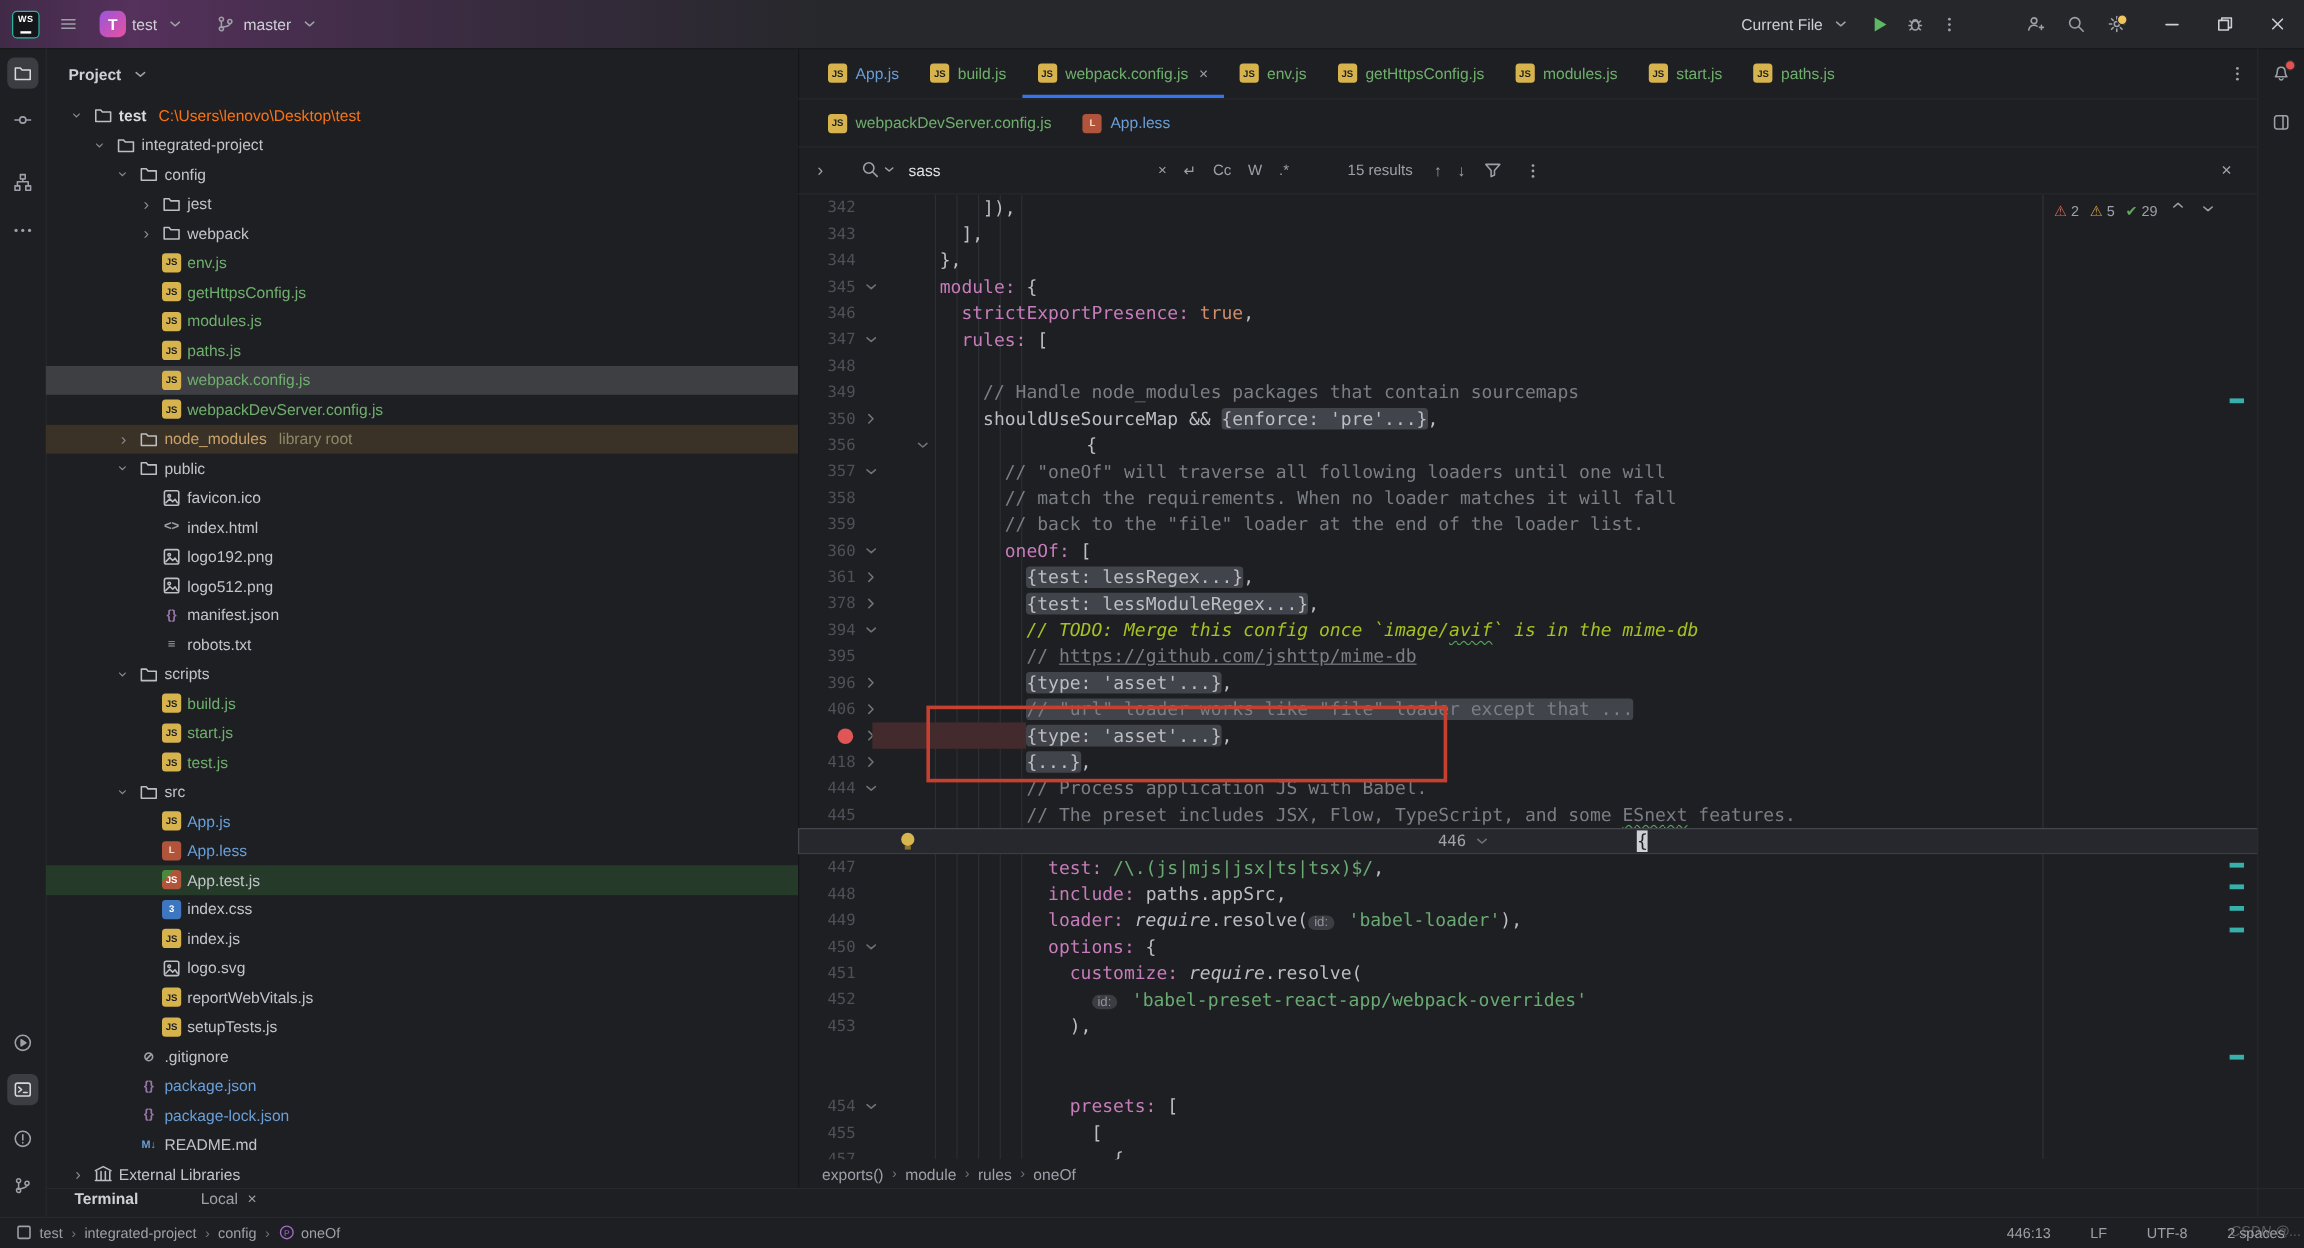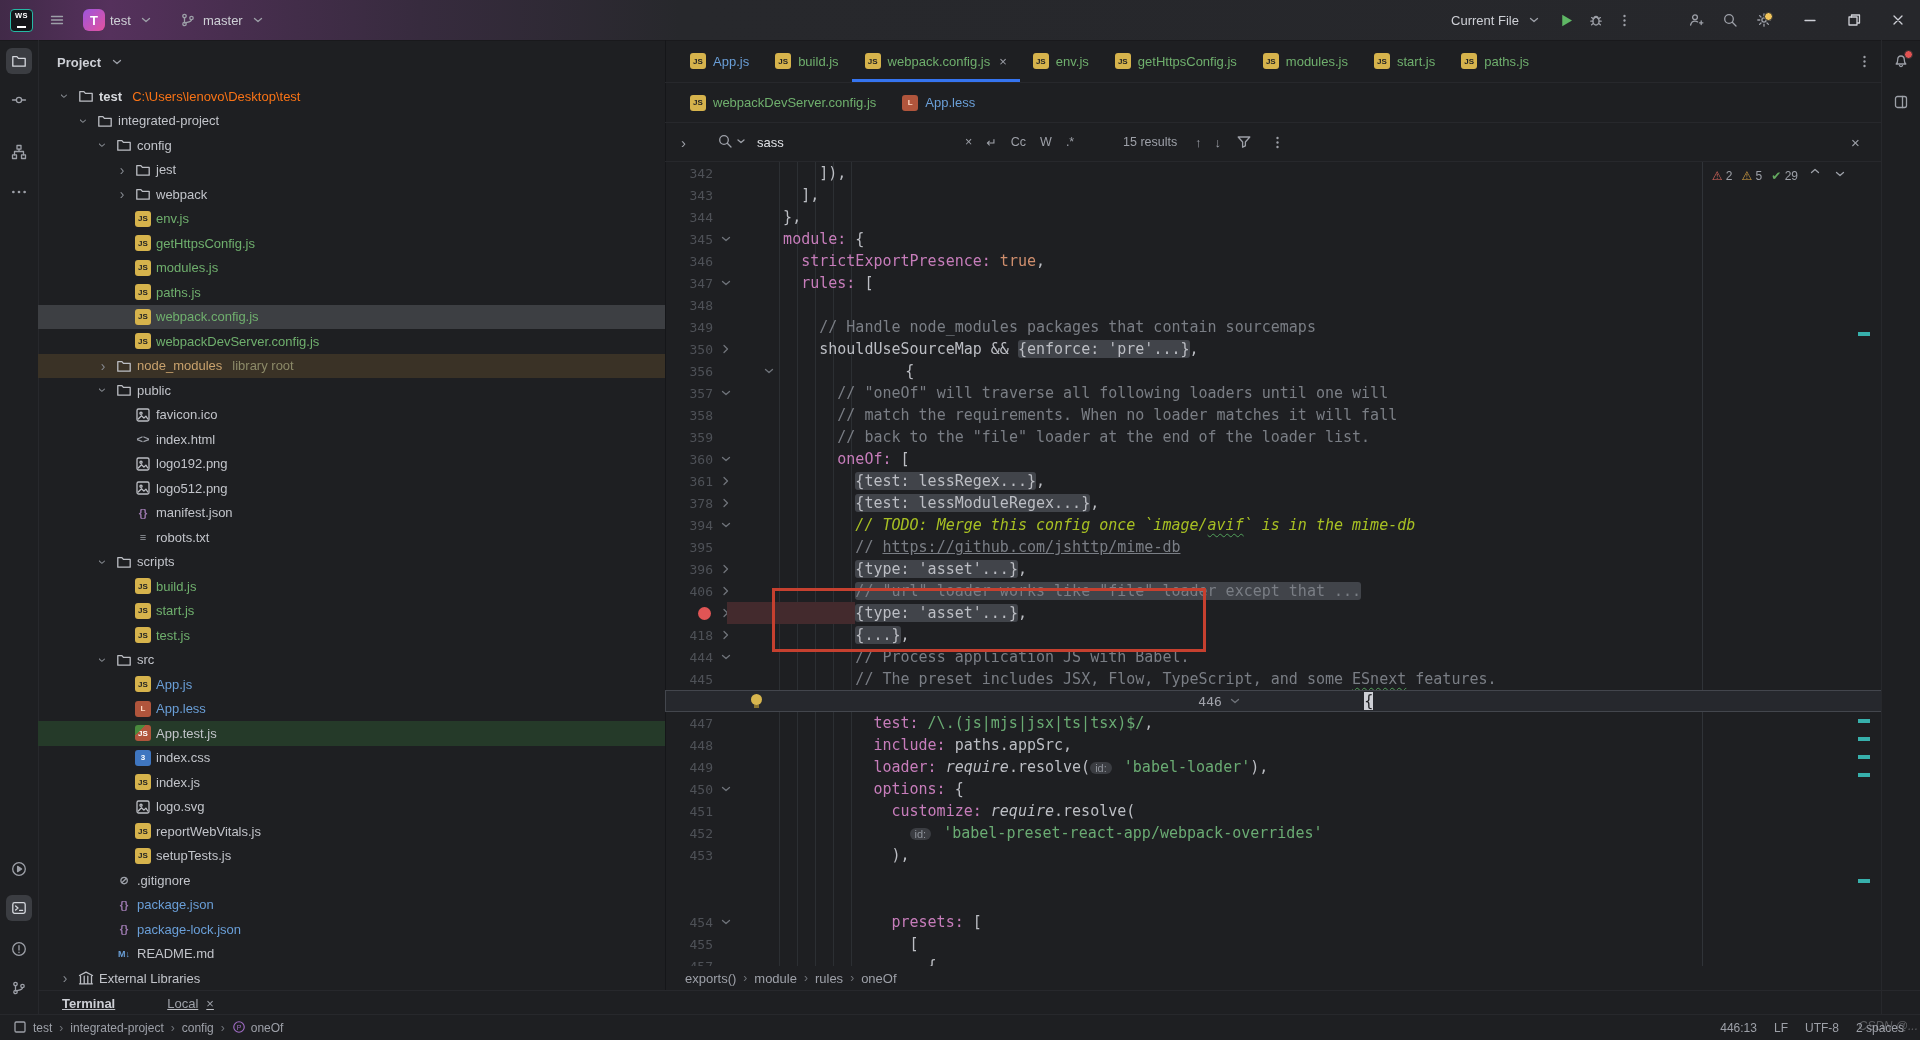--- a/index.html
+++ b/index.html
@@ -95,27 +95,27 @@
   .mguide{position:absolute;top:0;bottom:0;width:1px;background:#303338;}
   .red-box{position:absolute;left:107px;top:426px;width:428px;height:58px;border:3px solid #c6402f;z-index:20;}
   .insp{position:absolute;top:126px;right:34px;display:flex;gap:9px;align-items:center;font-size:12px;color:#9da0a8;z-index:5;}
   .insp .err{color:#e06a5d}.insp .warn{color:#d9a343}.insp .ok{color:#63a85f}
   .smark{position:absolute;width:12px;height:4px;background:#37b0ac;left:1193px;z-index:6;}
   .crumbs{position:absolute;left:0;bottom:0;height:24px;right:0;display:flex;align-items:center;gap:7px;
     padding-left:20px;color:#9da0a8;font-size:13px;}
   .crumb-sep{color:#6f7379;font-size:12px;}
   
   .terminal-row{position:absolute;left:38px;right:0;top:990px;height:24px;border-top:1px solid #27282c;
-    display:flex;align-items:center;text-decoration:underline;}
+    display:flex;align-items:flex-start;}
   .term-title{margin-left:24px;color:#ced0d6;font-weight:bold;}
   .term-tab{margin-left:52px;color:#9da0a8;display:flex;gap:8px;align-items:center;}
   .status-bar{position:absolute;left:0;right:0;top:1014px;height:26px;border-top:1px solid #27282c;
     display:flex;align-items:center;font-size:12px;color:#9da0a8;}
   .sb-left{display:flex;align-items:center;gap:7px;padding-left:12px;}
-  .sb-right{margin-left:auto;display:flex;gap:17px;align-items:center;padding-right:16px;position:relative;}
+  .sb-right{margin-left:auto;display:flex;gap:33px;align-items:center;padding-right:16px;position:relative;}
   .watermark{position:absolute;right:2px;top:-2px;color:rgba(175,176,182,.42);font-size:12px;pointer-events:none;white-space:nowrap;font-style:italic;}
   .sb-sep{color:#6f7379;}
 </style>
 </head>
 <body>
 
 <div id="app">
 
   <div class="titlebar">
     <span class="ws-logo">WS<i></i></span>

